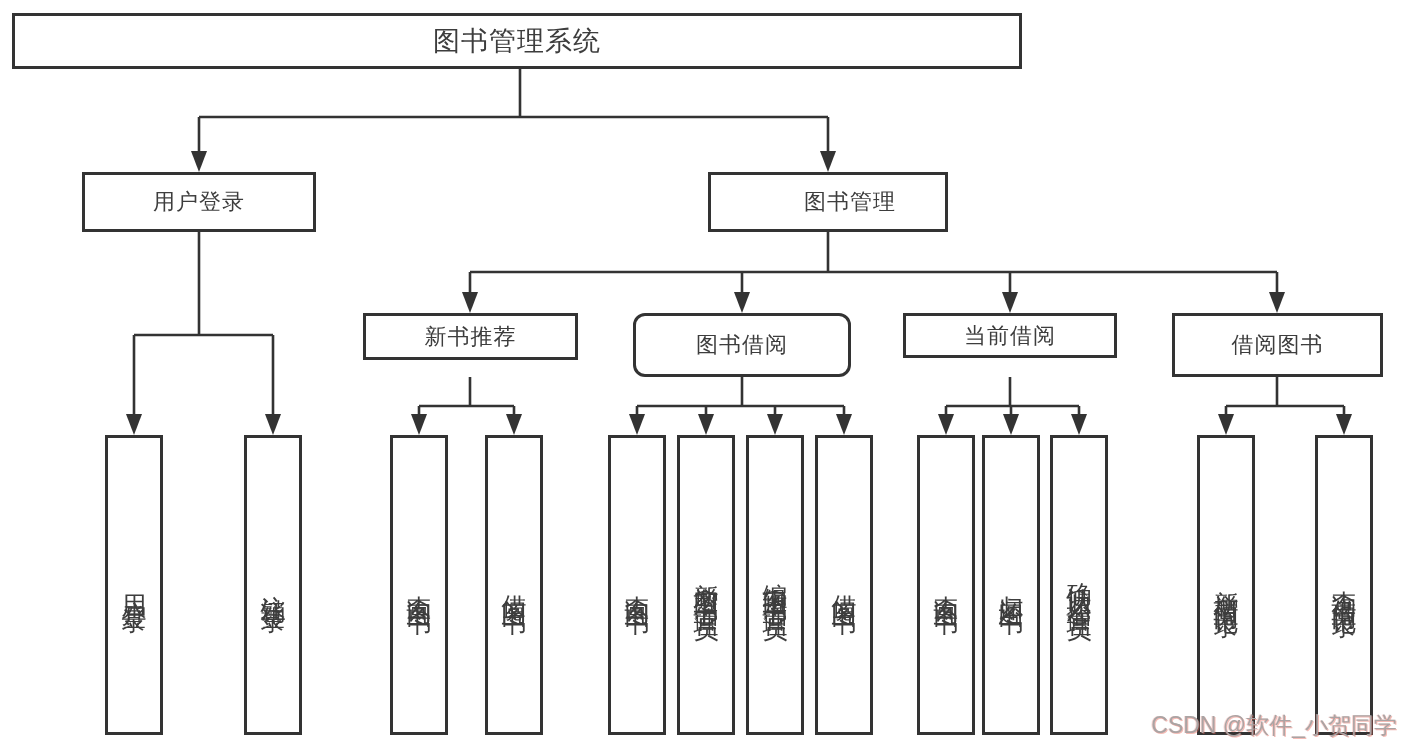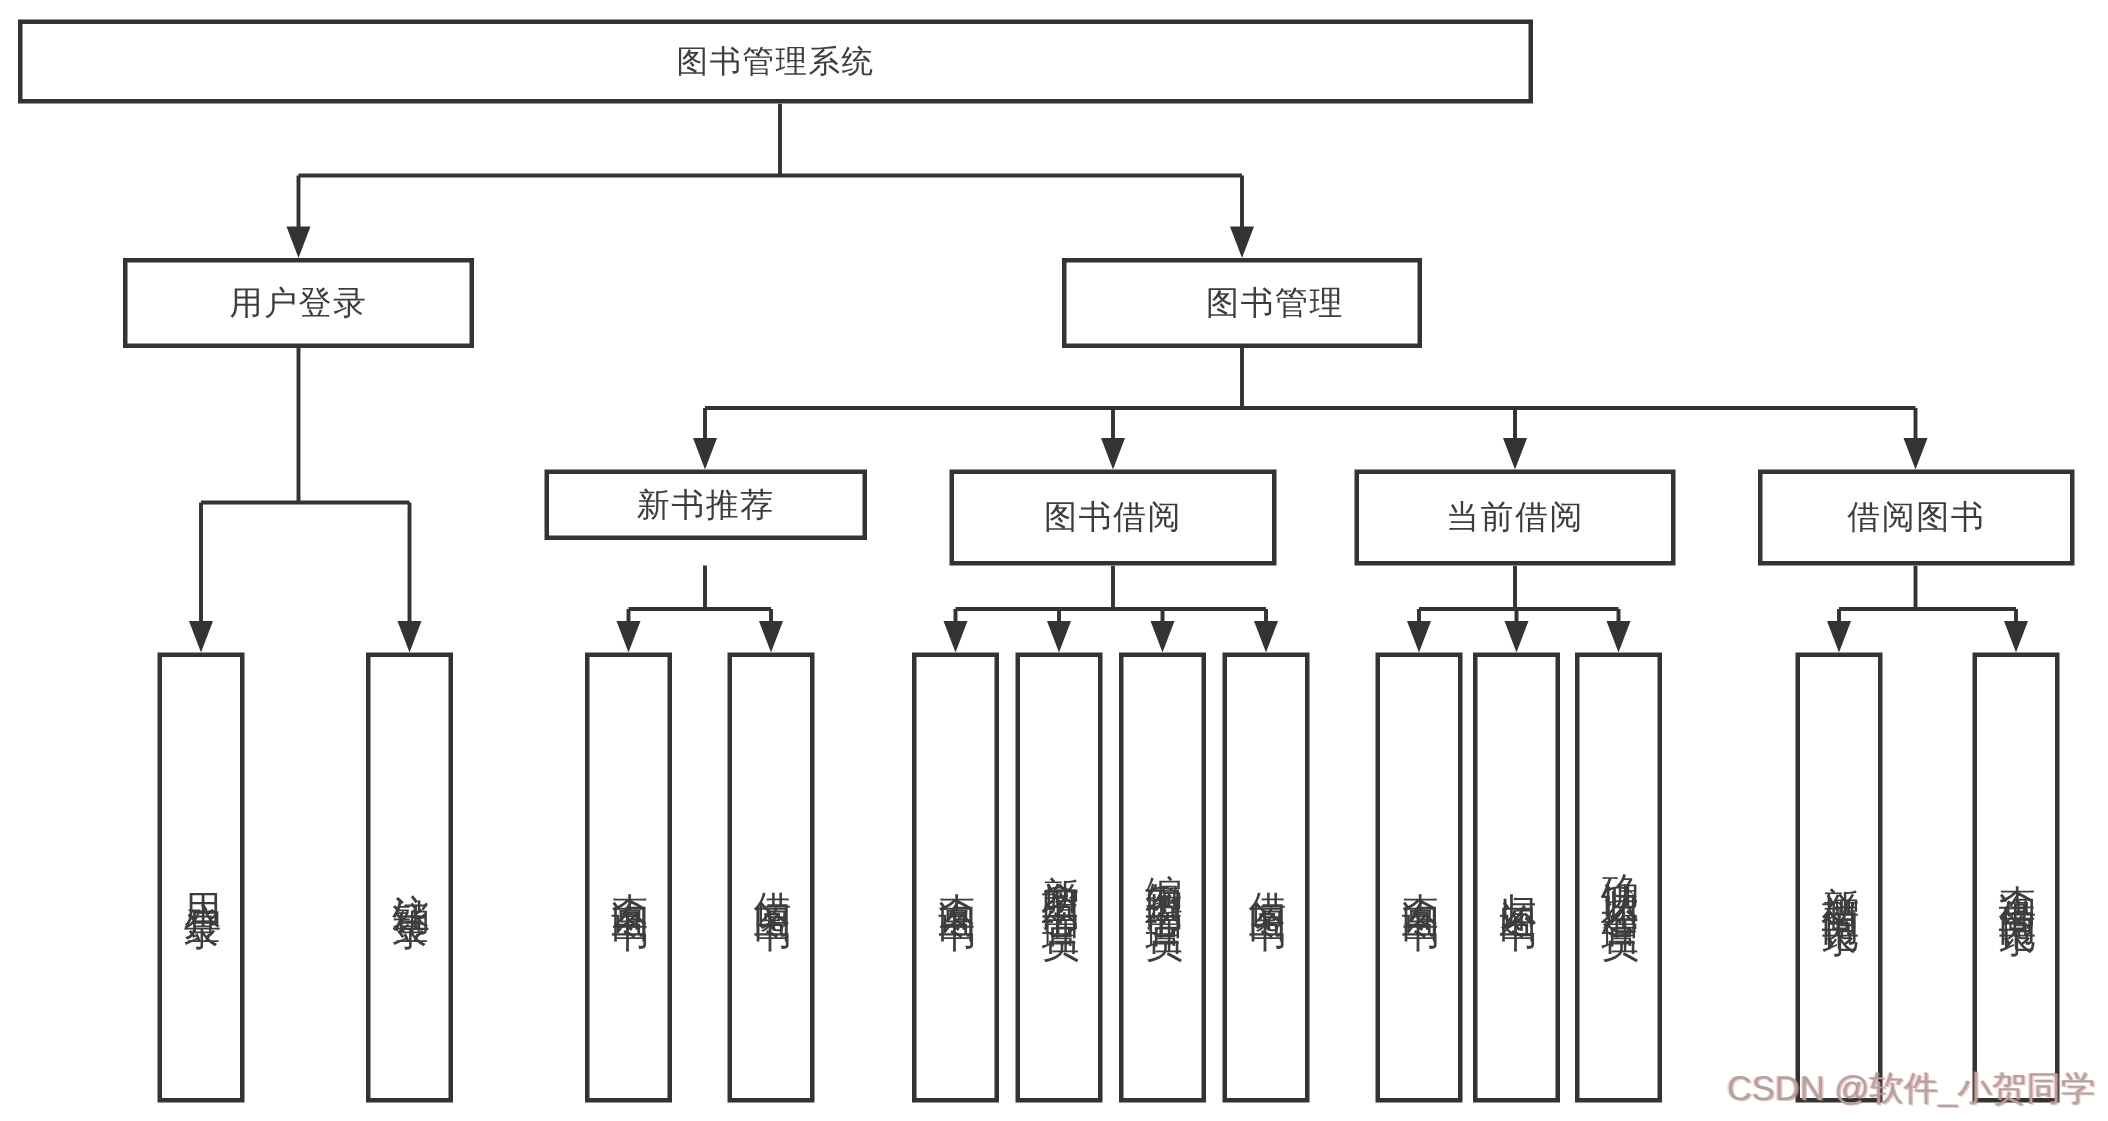--- a/index.html
+++ b/index.html
@@ -20,35 +20,35 @@
     display:flex;
     align-items:center;
     justify-content:center;
     color:#3d3d3d;
   }
   .node.h span{
     font-size:22px;
     letter-spacing:1px;
     white-space:nowrap;
   }
-  .node.root span{font-size:21px;}
+  .node.root span{font-size:27px;}
   .node.v span{
     writing-mode:vertical-rl;
     text-orientation:mixed;
     font-size:25px;
     letter-spacing:5px;
     line-height:1;
   }
   
   #n-root          {left:12px;  top:13px;  width:1010px; height:56px;}
   #n-user-login    {left:82px;  top:172px; width:234px;  height:60px;}
   #n-book-mgmt     {left:708px; top:172px; width:240px;  height:60px;padding-left:44px;}
   #n-new-book-rec  {left:363px; top:313px; width:215px;  height:47px;}
-  #n-book-borrow   {left:633px; top:313px; width:218px;  height:64px;}
-  #n-current-borrow{left:903px; top:313px; width:214px;  height:64px;}
+  #n-book-borrow   {left:633px; top:313px; width:218px;  height:64px;border-radius:12px;}
+  #n-current-borrow{left:903px; top:313px; width:214px;  height:45px;}
   #n-borrow-records{left:1172px;top:313px; width:211px;  height:64px;}
   
   .node.v{top:435px;width:58px;height:300px;}
   #n-leaf-user-login {left:105px;}
   #n-leaf-logout     {left:244px;}
   #n-leaf-nb-query   {left:390px;}
   #n-leaf-nb-borrow  {left:485px;}
   #n-leaf-bb-query   {left:608px;}
   #n-leaf-bb-add     {left:677px;}
   #n-leaf-bb-edit    {left:746px;}

